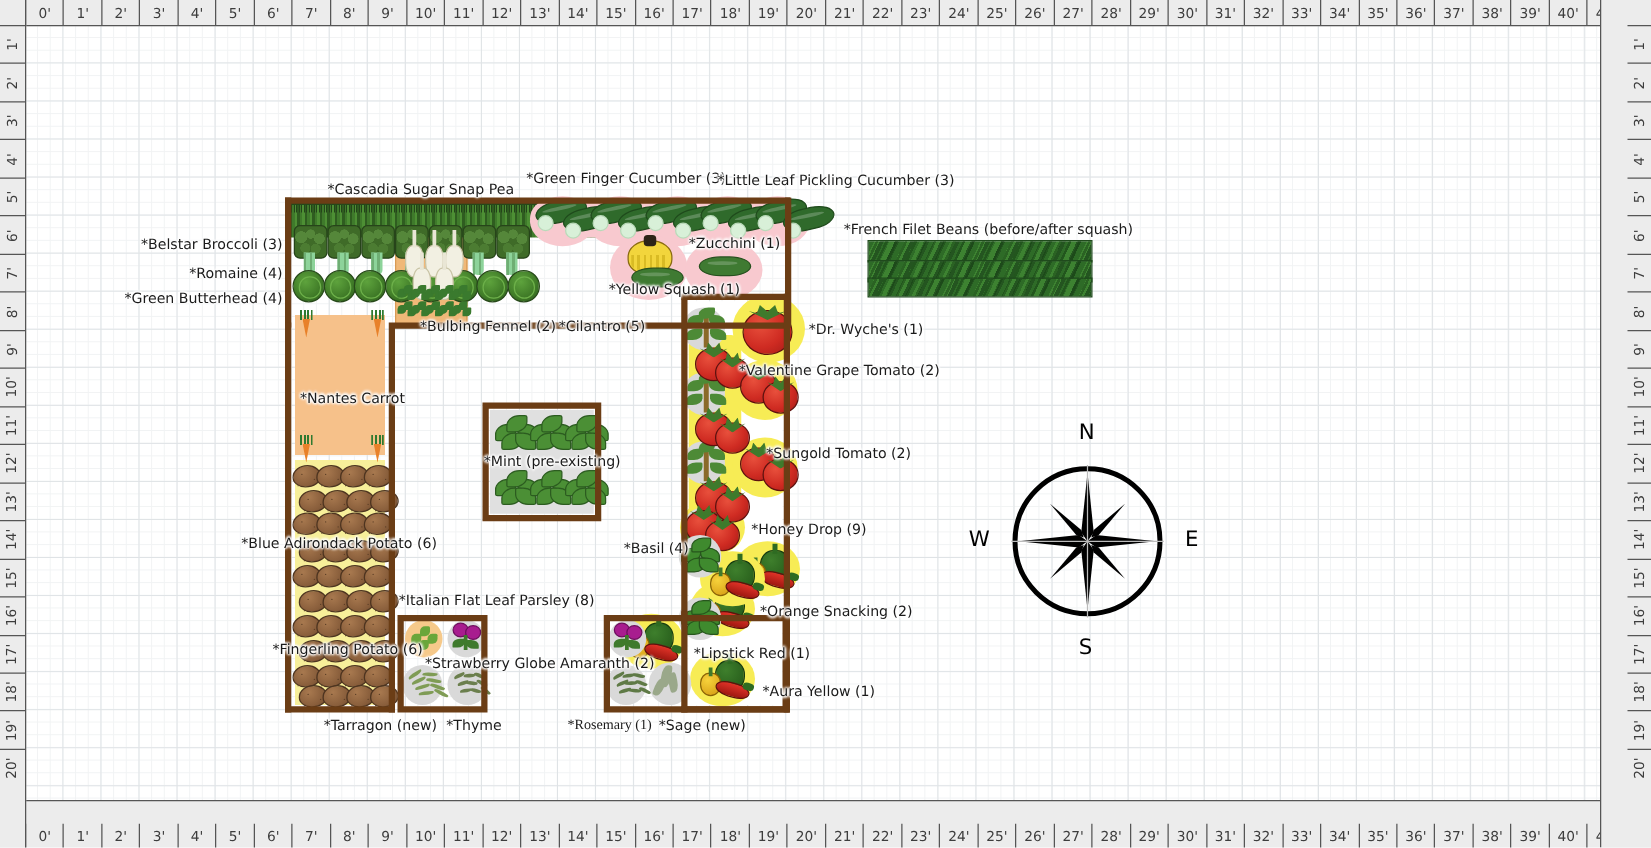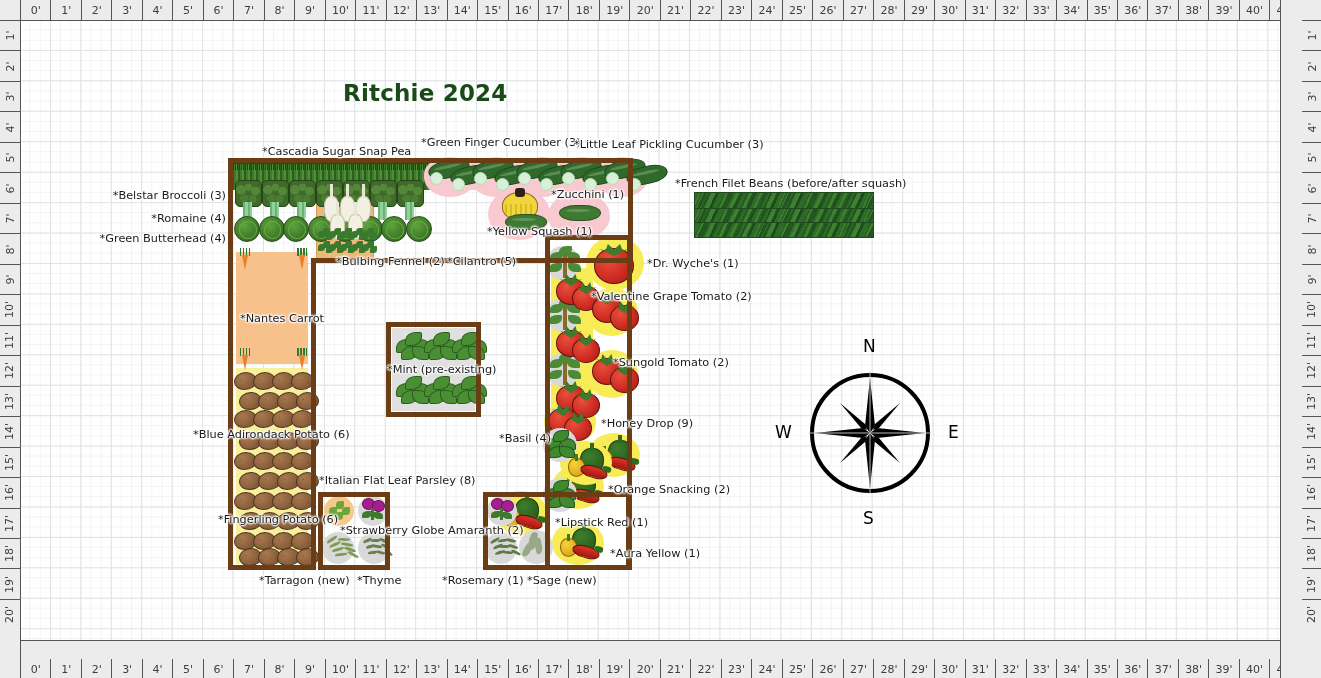--- a/index.html
+++ b/index.html
@@ -555,21 +555,20 @@
         <span>18'</span>
       </div>
       <div class="tick vtick" style="top: 568.489px; height: 30.4716px;">
         <span>19'</span>
       </div>
       <div class="tick vtick" style="top: 598.96px; height: 30.4716px;">
         <span>20'</span>
       </div>
     </div>
 
-  <div id="plan-title">Ritchie 2024</div>
 
   <div id="art">
       <div class="carrotfill" style="position: absolute; left: 236px; top: 252px; width: 72px; height: 112px;"></div>
       <div class="" style="position: absolute; left: 236px; top: 368px; width: 72px; height: 196px; background: rgb(247, 239, 154);"></div>
       <div class="fennel" style="position: absolute; left: 316px; top: 190px; width: 56px; height: 70px;"></div>
       <div class="" style="position: absolute; left: 392px; top: 328px; width: 83px; height: 83px; background: rgb(224, 224, 224);"></div>
       <div class="" style="position: absolute; left: 551px; top: 241px; width: 75px; height: 323px; background: rgb(255, 255, 255);"></div>
       <div class="peas sprite-row" style="position: absolute; left: 232px; top: 162px; width: 330px; height: 26px;"></div>
       <div class="pz" style="position: absolute; left: 234px; top: 180px; width: 27px; height: 40px;">
         <div class="broc">
@@ -1033,21 +1032,21 @@
       <div class="lab" style="left: 499px; top: 433px;">*Basil (4)</div>
       <div class="lab" style="left: 193px; top: 429px;">*Blue Adirondack Potato (6)</div>
       <div class="lab" style="left: 319px; top: 475px;">*Italian Flat Leaf Parsley (8)</div>
       <div class="lab" style="left: 608px; top: 484px;">*Orange Snacking (2)</div>
       <div class="lab" style="left: 218px; top: 514px;">*Fingerling Potato (6)</div>
       <div class="lab" style="left: 340px; top: 525px;">*Strawberry Globe Amaranth (2)</div>
       <div class="lab" style="left: 555px; top: 517px;">*Lipstick Red (1)</div>
       <div class="lab" style="left: 610px; top: 548px;">*Aura Yellow (1)</div>
       <div class="lab" style="left: 259px; top: 575px;">*Tarragon (new)</div>
       <div class="lab" style="left: 357px; top: 575px;">*Thyme</div>
-      <div class="lab" style="left: 442px; top: 575px;">*Rosemary (1)</div>
+      <div class="lab" style="left: 454px; top: 575px; font-family: Liberation Serif, serif;">*Rosemary (1)</div>
       <div class="lab" style="left: 527px; top: 575px;">*Sage (new)</div>
     </div>
 
   <div id="compass">
     <svg viewBox="0 0 150 150" width="150" height="150">
       <g fill="#000">
         <path d="M75 20 L80 68 L75 75 L70 68 Z"></path>
         <path d="M75 130 L80 82 L75 75 L70 82 Z"></path>
         <path d="M20 75 L68 80 L75 75 L68 70 Z"></path>
         <path d="M130 75 L82 80 L75 75 L82 70 Z"></path>

